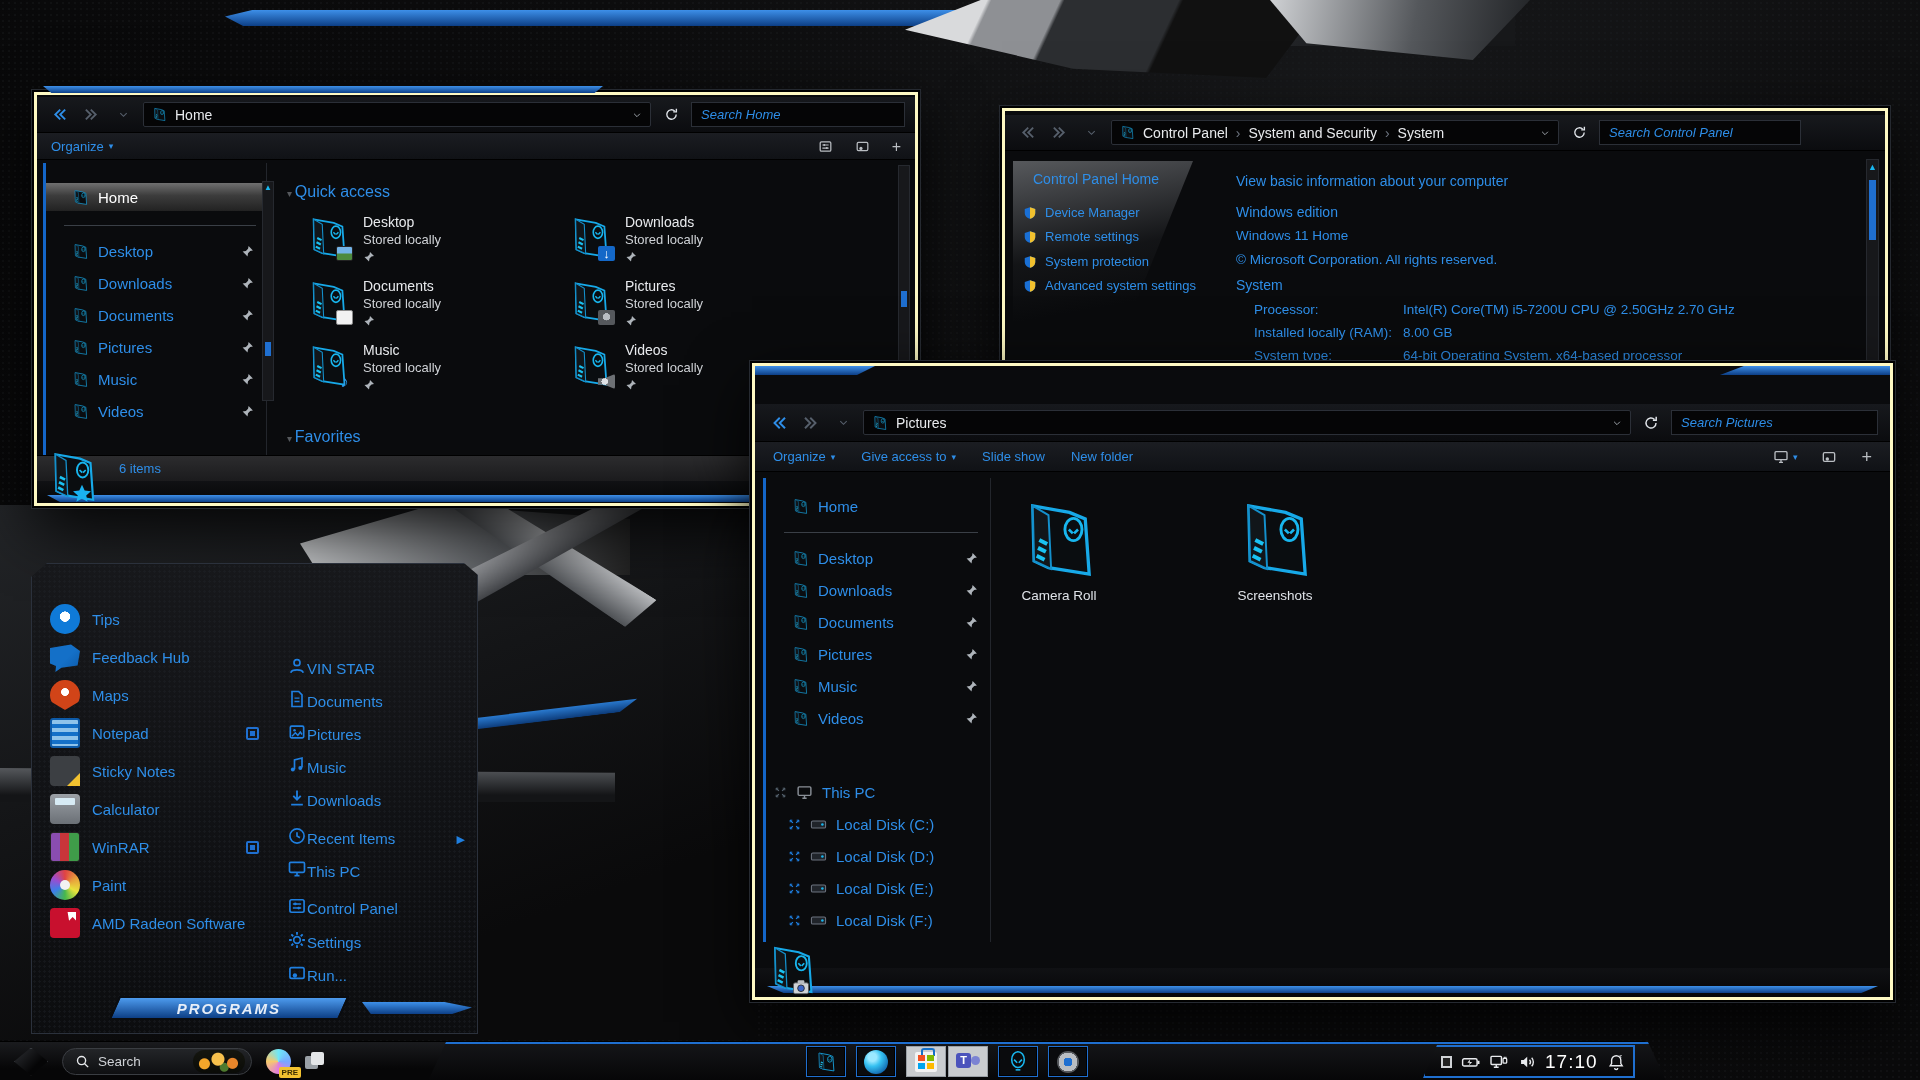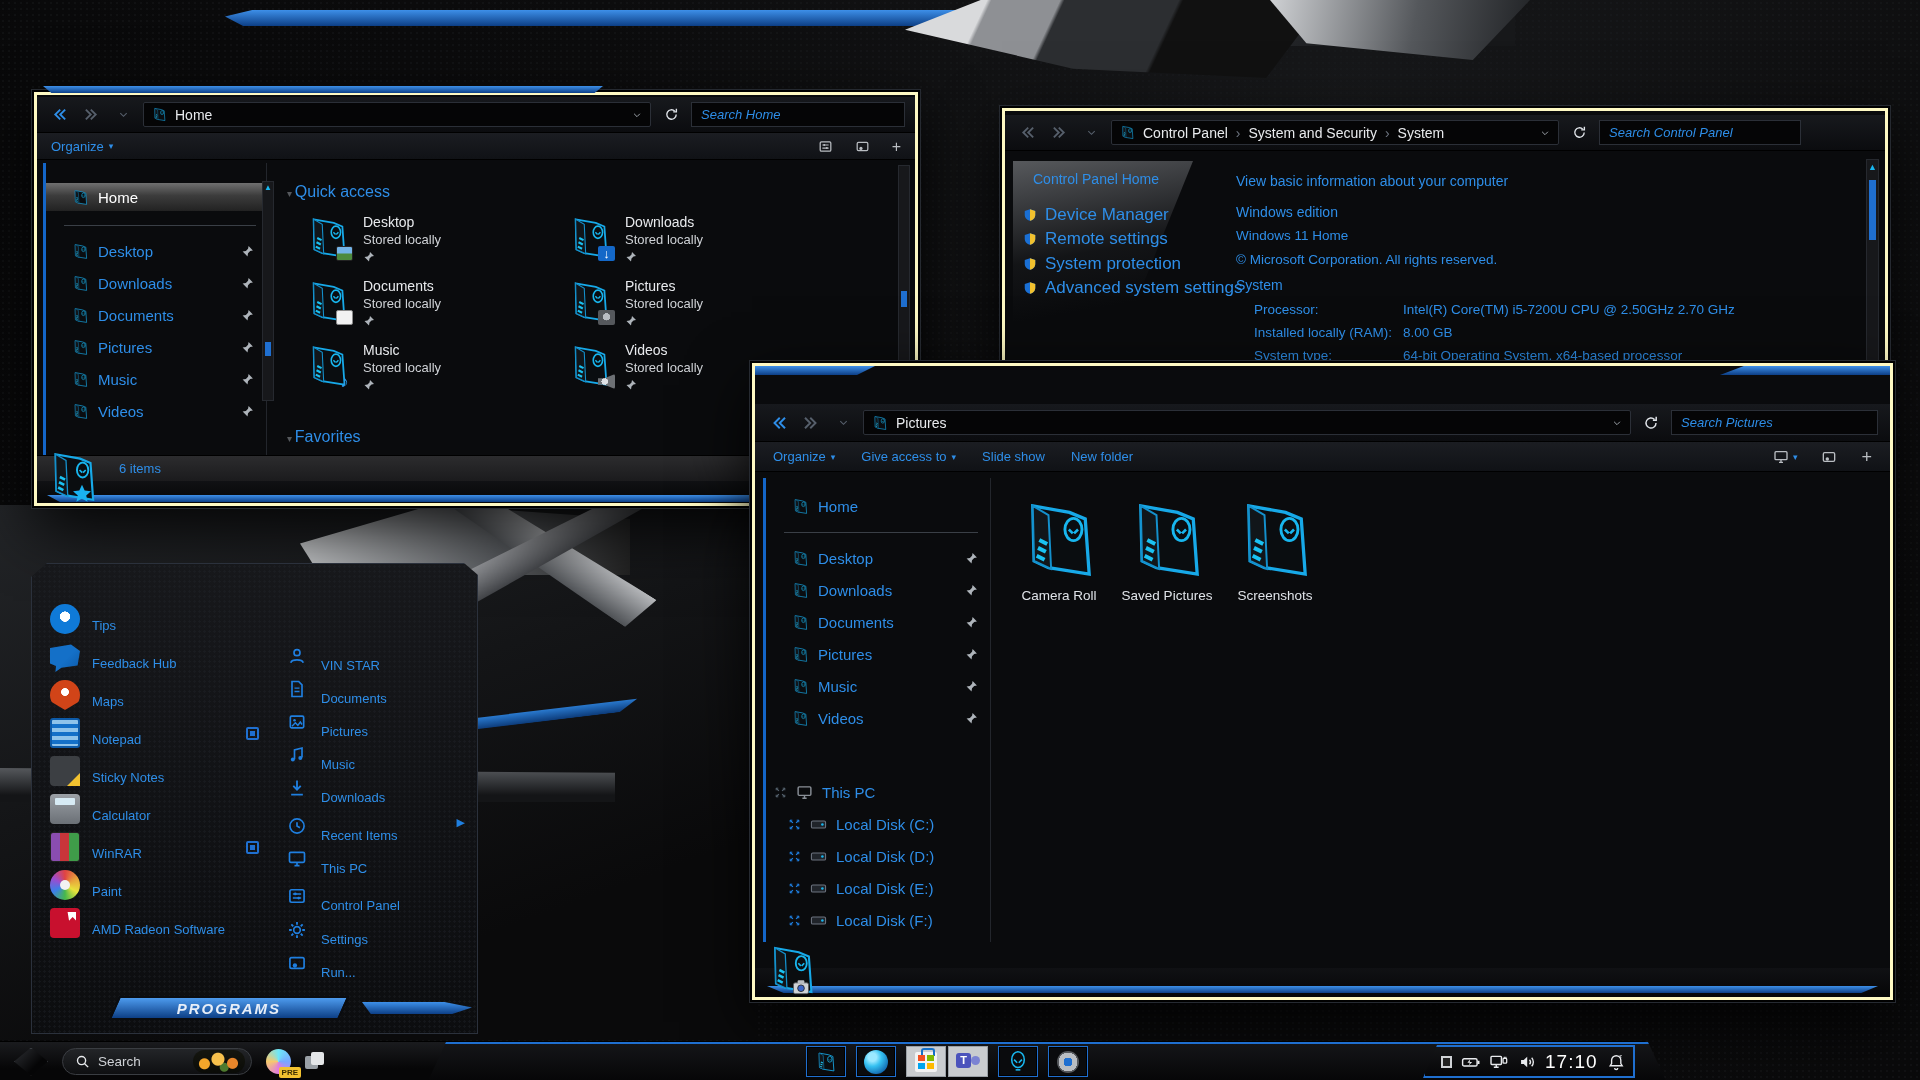--- a/index.html
+++ b/index.html
@@ -56,35 +56,35 @@
   .qa-item:nth-of-type(1) .qa-badge{background:linear-gradient(#74b4e8 45%,#4d8a3e 55%);border:1px solid #222;}
   .qa-item:nth-of-type(2) .qa-badge{background:#1468c8;color:#fff;font-weight:bold;}
   .qa-item:nth-of-type(2) .qa-badge::after{content:"↓";}
   .qa-item:nth-of-type(3) .qa-badge{background:#f2f2f2;border:1px solid #8a8a8a;}
   .qa-item:nth-of-type(4) .qa-badge{background:radial-gradient(circle at 50% 45%,#b9bdc2 0 31%,#55585c 32%);}
   .qa-item:nth-of-type(5) .qa-badge{color:#2e9ae8;font-size:17px;}
   .qa-item:nth-of-type(5) .qa-badge::after{content:"♪";}
   .qa-item:nth-of-type(6) .qa-badge{background:radial-gradient(circle at 40% 50%,#dfe1e4 0 26%,#6d7074 27%);clip-path:polygon(0 28%,38% 28%,100% 0,100% 100%,38% 72%,0 72%);}
 
   
-  .cp-link{position:absolute;display:flex;align-items:center;gap:8px;color:#2e8ee8;font-size:17px;}
+  .cp-link{position:absolute;display:flex;align-items:center;gap:8px;color:#2e8ee8;font-size:13px;}
   .cp-txt{position:absolute;color:#2e8ee8;font-size:13.5px;white-space:nowrap;}
   .cp-glass{position:absolute;left:8px;top:50px;width:180px;height:200px;background:linear-gradient(170deg,rgba(150,153,158,.55),rgba(60,62,66,.18) 45%,rgba(0,0,0,0) 70%);clip-path:polygon(0 0,100% 0,55% 100%,0 100%);}
 
   
   .bigfolder{position:absolute;width:96px;text-align:center;}
   .bigfolder .nm{color:#dfe3e8;font-size:13.5px;margin-top:6px;}
 
   
   #startmenu{position:absolute;left:31px;top:563px;width:447px;height:471px;background:linear-gradient(#17181b,#101114 60%,#0c0d0f);border:1px solid #2b313c;box-shadow:0 0 0 2px #000,0 14px 40px rgba(0,0,0,.85);clip-path:polygon(0 14px,16px 0,calc(100% - 14px) 0,100% 12px,100% 100%,0 100%);}
   #startmenu::before{content:"";position:absolute;inset:0;background-image:radial-gradient(#21242a 1px,transparent 1.2px);background-size:5px 5px;opacity:.4;}
   .sm-row{position:absolute;display:flex;align-items:center;gap:12px;height:34px;width:215px;}
-  .sm-lbl{color:#2e8ee8;font-size:13px;line-height:15px;margin-top:12px;}
+  .sm-lbl{color:#2e8ee8;font-size:15px;line-height:15px;}
   .smi{width:30px;height:30px;flex:0 0 30px;border-radius:4px;position:relative;}
-  .pl-row{position:absolute;display:flex;align-items:flex-start;gap:14px;height:30px;left:255px;width:190px;}
+  .pl-row{position:absolute;display:flex;align-items:flex-end;gap:0;height:30px;left:255px;width:190px;}
   .pl-ic{width:20px;height:20px;color:#1f7fe0;}
   .expandb{position:absolute;left:196px;width:13px;height:13px;border:2px solid #1f6fd0;border-radius:2px;}
   .expandb::after{content:"";position:absolute;inset:2px;background:#1f6fd0;}
   .sm-sub{color:#1f7fe0;font-size:11px;position:absolute;right:12px;}
   #programs{position:absolute;left:82px;top:432px;width:230px;height:24px;background:linear-gradient(#4d9bee,#0d3f86);transform:skewX(-24deg);border:2px solid #0a0c10;display:flex;align-items:center;justify-content:center;}
   #programs span{transform:skewX(24deg);font-style:italic;font-weight:bold;letter-spacing:2px;color:#e7eef8;font-size:15px;}
   .pg-tail{position:absolute;left:330px;top:438px;width:110px;height:12px;background:linear-gradient(#3d8fe8,#0d3f86);clip-path:polygon(0 0,75% 0,100% 45%,82% 100%,8% 100%);}
   
   .i-tips{background:radial-gradient(circle at 50% 42%,#fff 0 22%,#0f7ad8 23%);border-radius:50%;}
   .i-fb{background:linear-gradient(135deg,#1470c8 55%,#0d5aa8);clip-path:polygon(0 20%,70% 8%,100% 30%,92% 78%,38% 86%,18% 100%,20% 80%,0 72%);}
@@ -796,26 +796,20 @@
 
   </div>
 
     <div class="bigfolder flist" style="left: 256px; top: 132px;">
       <svg width="88" height="84" style="margin:0 auto">
         <use href="#sym-folder"></use>
       </svg>
       <div class="nm">Camera Roll</div>
     </div>
 
-    <div class="bigfolder flist" style="left: 364px; top: 132px;">
-      <svg width="88" height="84" style="margin:0 auto">
-        <use href="#sym-folder"></use>
-      </svg>
-      <div class="nm">Saved Pictures</div>
-    </div>
 
     <div class="bigfolder flist" style="left: 472px; top: 132px;">
       <svg width="88" height="84" style="margin:0 auto">
         <use href="#sym-folder"></use>
       </svg>
       <div class="nm">Screenshots</div>
     </div>
 
   <div class="footer" style="height:29px">
     <div class="fblue" style="left:12px;right:12px;top:18px"></div>

